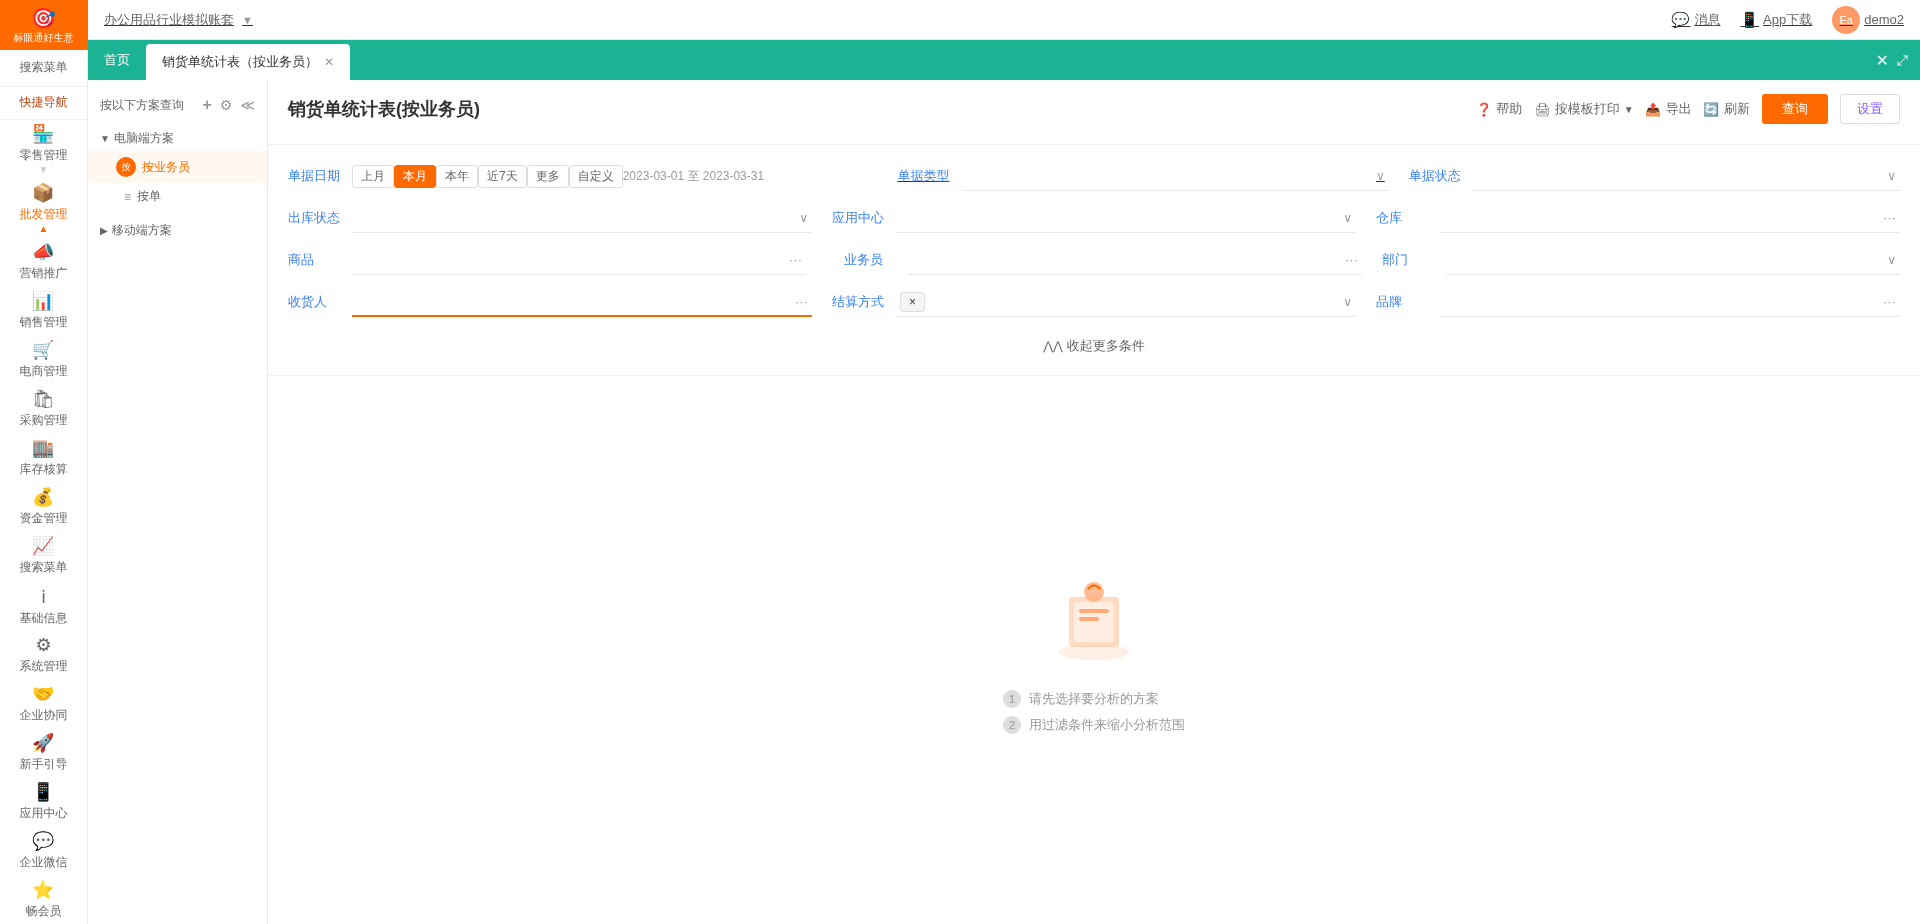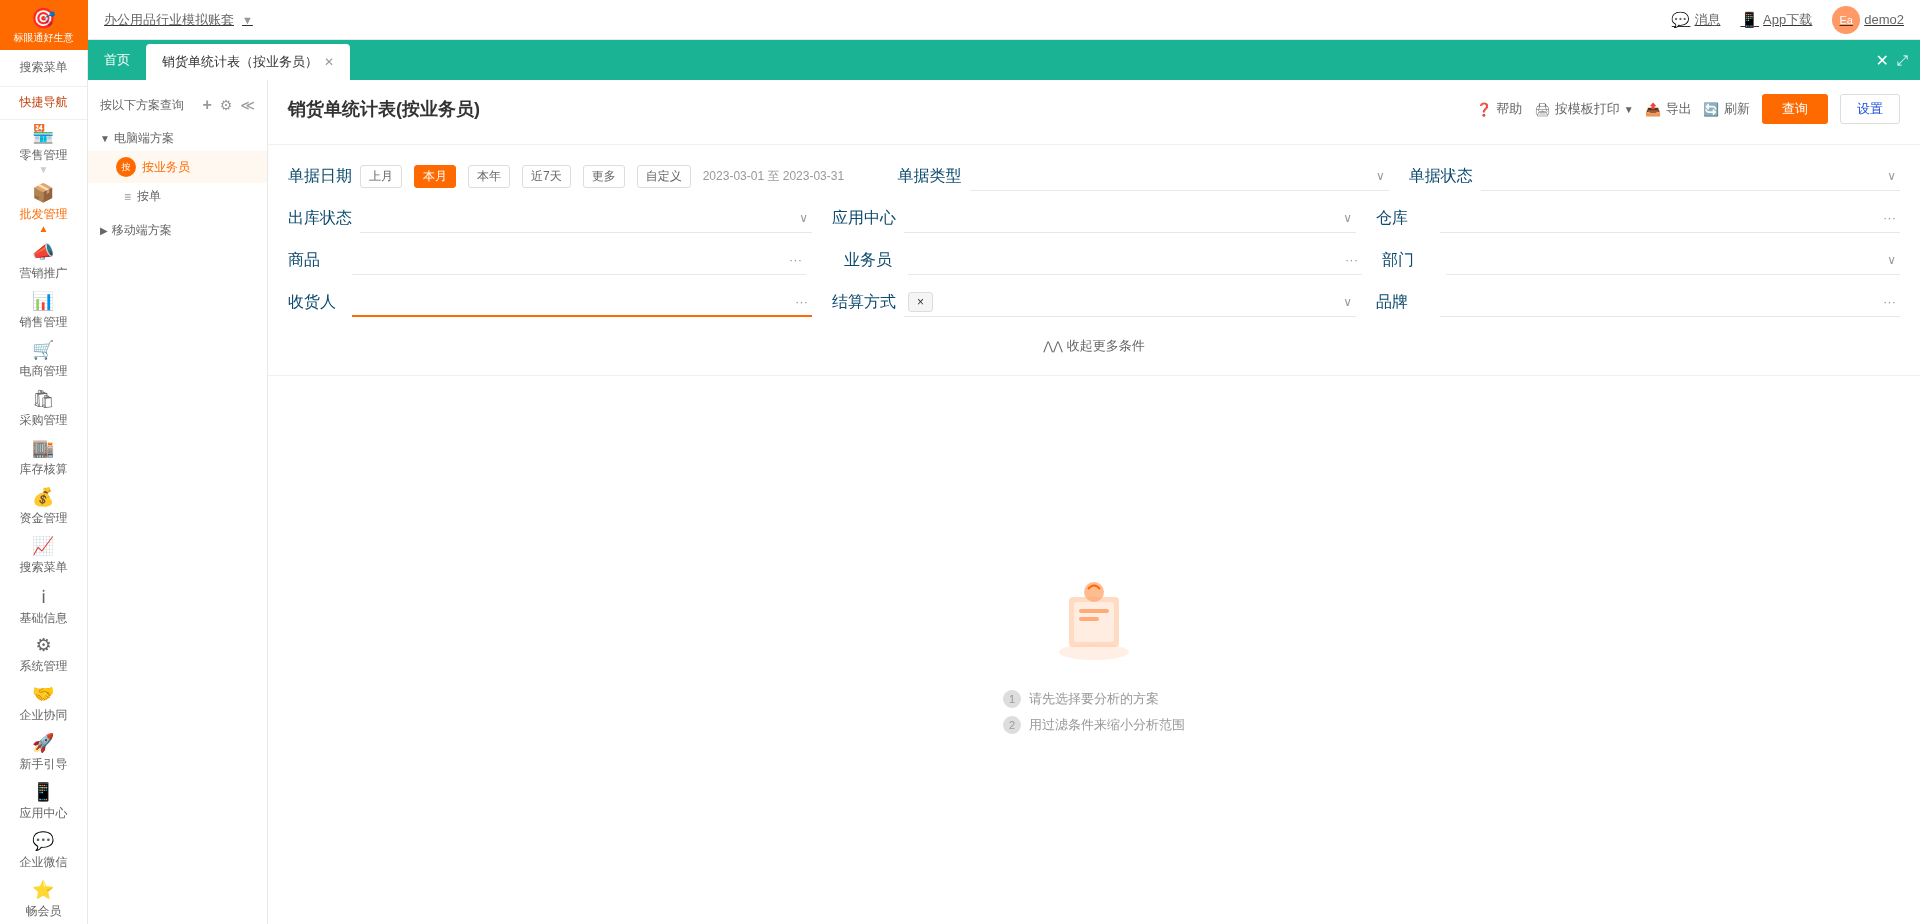--- a/index.html
+++ b/index.html
@@ -49,32 +49,32 @@
 
     
     .right-panel { flex: 1; background: #fff; margin: 0; overflow-y: auto; display: flex; flex-direction: column; }
 
     
     .page-header { display: flex; align-items: center; justify-content: space-between; padding: 14px 20px 20px 20px; border-bottom: 1px solid #f0f0f0; }
     .page-title { font-size: 18px; font-weight: bold; color: #333; }
     .page-actions { display: flex; align-items: center; gap: 12px; font-size: 13px; color: #666; }
     .page-action { display: flex; align-items: center; gap: 4px; cursor: pointer; }
     .btn-query { background: #ff6a00; color: #fff; border: none; padding: 6px 20px; border-radius: 3px; cursor: pointer; font-size: 13px; }
-    .btn-setting { background: #fff; color: #1d4ed8; border: 1px solid #ddd; padding: 5px 16px; border-radius: 3px; cursor: pointer; font-size: 13px; }
+    .btn-setting { background: #fff; color: #8b5cf6; border: 1px solid #ddd; padding: 5px 16px; border-radius: 3px; cursor: pointer; font-size: 13px; }
 
     
     .filter-area { padding: 16px 20px; border-bottom: 1px solid #f0f0f0; }
     .filter-row { display: flex; align-items: center; gap: 0; margin-bottom: 12px; }
     .filter-row:last-child { margin-bottom: 0; }
     .filter-item { display: flex; align-items: center; flex: 1; min-width: 0; }
-    .filter-label { color: #0c4a6e; font-size: 16px; white-space: nowrap; margin-right: 8px; min-width: 56px; }
+    .filter-label { color: #3b82f6; font-size: 13px; white-space: nowrap; margin-right: 8px; min-width: 56px; }
     .filter-control { flex: 1; display: flex; align-items: center; gap: 4px; }
     .filter-select { flex: 1; height: 30px; border: none; border-bottom: 1px solid #e8e8e8; background: transparent; font-size: 13px; color: #333; display: flex; align-items: center; justify-content: space-between; cursor: pointer; padding: 0 4px; }
     .filter-select-arrow { color: #999; font-size: 12px; }
-    .filter-date-row { display: flex; align-items: center; gap: 12px; }
+    .filter-date-row { display: flex; align-items: center; gap: 0; }
     .date-btn { padding: 2px 8px; border-radius: 3px; font-size: 12px; cursor: pointer; border: 1px solid #ddd; color: #666; background: #fff; }
     .date-btn.active { background: #ff6a00; color: #fff; border-color: #ff6a00; }
     .date-range { font-size: 12px; color: #999; }
     .filter-dots { color: #999; cursor: pointer; margin-left: 4px; }
     .filter-tag { display: inline-flex; align-items: center; gap: 4px; background: #f5f5f5; border: 1px solid #ddd; padding: 2px 8px; border-radius: 3px; font-size: 12px; color: #333; }
     .collapse-btn { display: flex; align-items: center; justify-content: center; gap: 4px; color: #666; font-size: 13px; cursor: pointer; padding: 8px 0 4px 0; }
 
     
     .empty-state { flex: 1; display: flex; flex-direction: column; align-items: center; justify-content: center; padding: 60px 20px; }
     .empty-tips { display: flex; flex-direction: column; gap: 8px; }
@@ -282,21 +282,21 @@
                 <button class="date-btn active">本月</button>
                 <button class="date-btn">本年</button>
                 <button class="date-btn">近7天</button>
                 <button class="date-btn">更多</button>
                 <button class="date-btn">自定义</button>
                 <span class="date-range">2023-03-01 至 2023-03-31</span>
               </div>
             </div>
           </div>
           <div class="filter-separator"></div>
-          <div class="filter-item" style="flex:1;">
+          <div class="filter-item" style="flex:1;text-decoration:underline;">
             <span class="filter-label">单据类型</span>
             <div class="filter-select">
               <span></span>
               <span class="filter-select-arrow">∨</span>
             </div>
           </div>
           <div class="filter-separator"></div>
           <div class="filter-item" style="flex:1;">
             <span class="filter-label">单据状态</span>
             <div class="filter-select">

